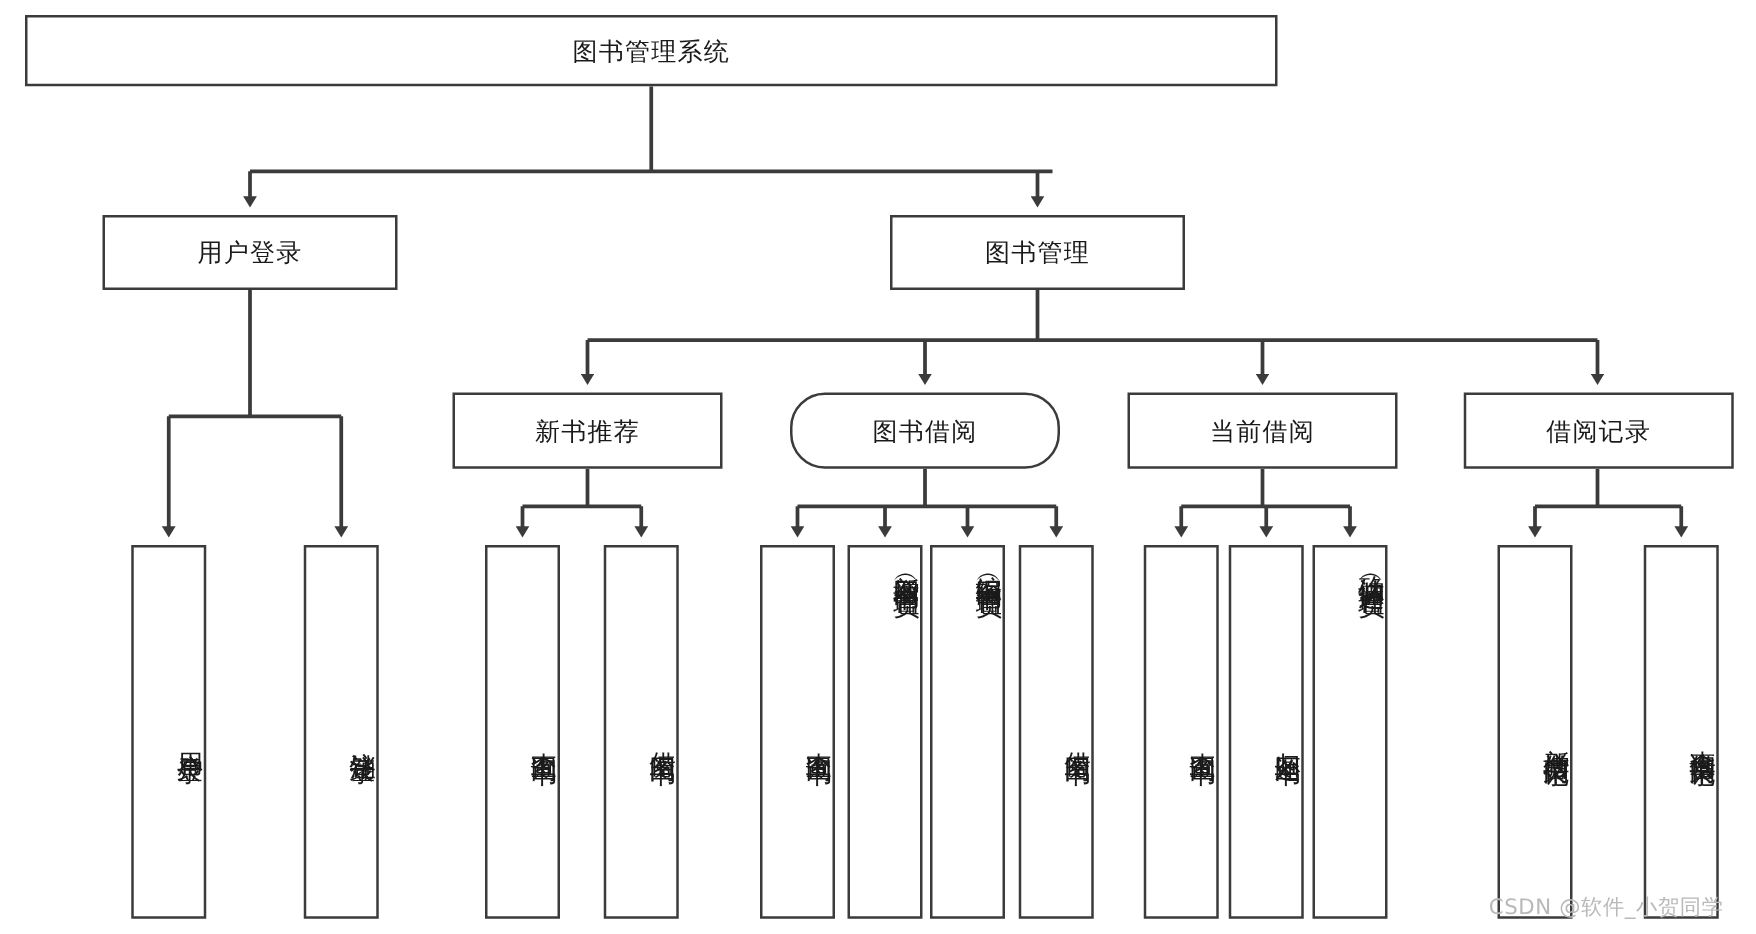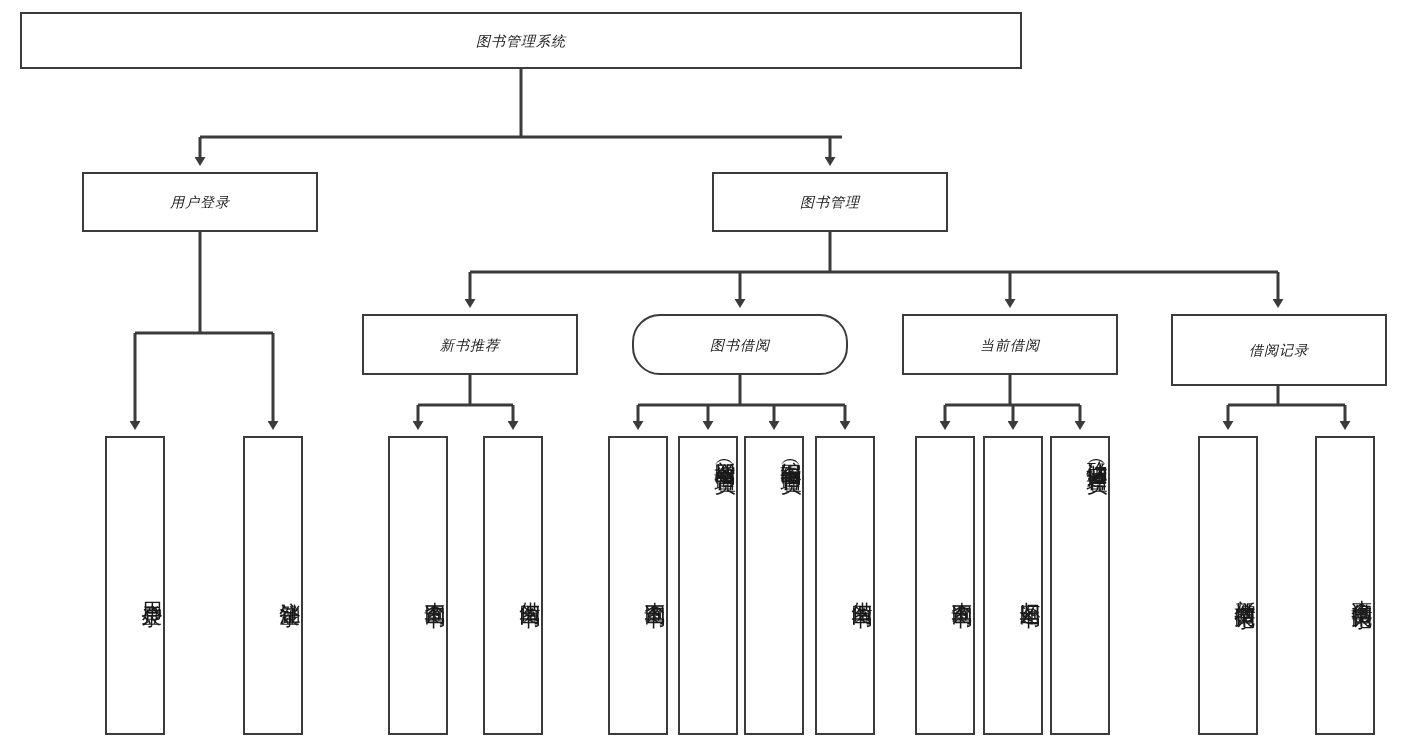--- a/index.html
+++ b/index.html
@@ -29,24 +29,23 @@
     box-sizing: border-box;
     border: 2px solid #3b3b3b;
     background: #ffffff;
     display: flex;
     align-items: center;
     justify-content: center;
     color: #1a1a1a;
   }
   .node-h {
     
-    font-size: 14px;
+    font-size: 20px;
     letter-spacing: 1px;
     line-height: 1;
-    font-style: italic;
   }
   .node-v {
     
     writing-mode: vertical-rl;
     text-orientation: upright;
     align-items: flex-start;
     justify-content: center;
     font-size: 21px;
     line-height: 1.08;
     letter-spacing: 2px;
@@ -138,21 +137,21 @@
 
   <div class="node node-h" style="left:712px; top:172px; width:236px; height:60px;">
     <span>图书管理</span>
   </div>
   <div class="node node-h" style="left:632px; top:314px; width:216px; height:61px;border-radius:28px;">
     <span>图书借阅</span>
   </div>
   <div class="node node-h" style="left:902px; top:314px; width:216px; height:61px;text-align:center;">
     <span>当前借阅</span>
   </div>
-  <div class="node node-h" style="left:1171px; top:314px; width:216px; height:72px;">
+  <div class="node node-h" style="left:1171px; top:314px; width:216px; height:61px;">
     <span>借阅记录</span>
   </div>
 
   <div class="node node-v" style="left:105px; top:436px; width:60px; height:299px;">
     <span class="vtext">用户登录</span>
   </div>
   <div class="node node-v" style="left:243px; top:436px; width:60px; height:299px;">
     <span class="vtext">注销登录</span>
   </div>
 
@@ -186,14 +185,15 @@
     <span class="vtext">确认归还（管理员）</span>
   </div>
 
   <div class="node node-v" style="left:1198px; top:436px; width:60px; height:299px;">
     <span class="vtext">新增借阅记录</span>
   </div>
   <div class="node node-v" style="left:1315px; top:436px; width:60px; height:299px;">
     <span class="vtext">查询借阅记录</span>
   </div>
 
+  <div class="watermark">CSDN @软件_小贺同学</div>
 
 </div>
 
 </body></html>

